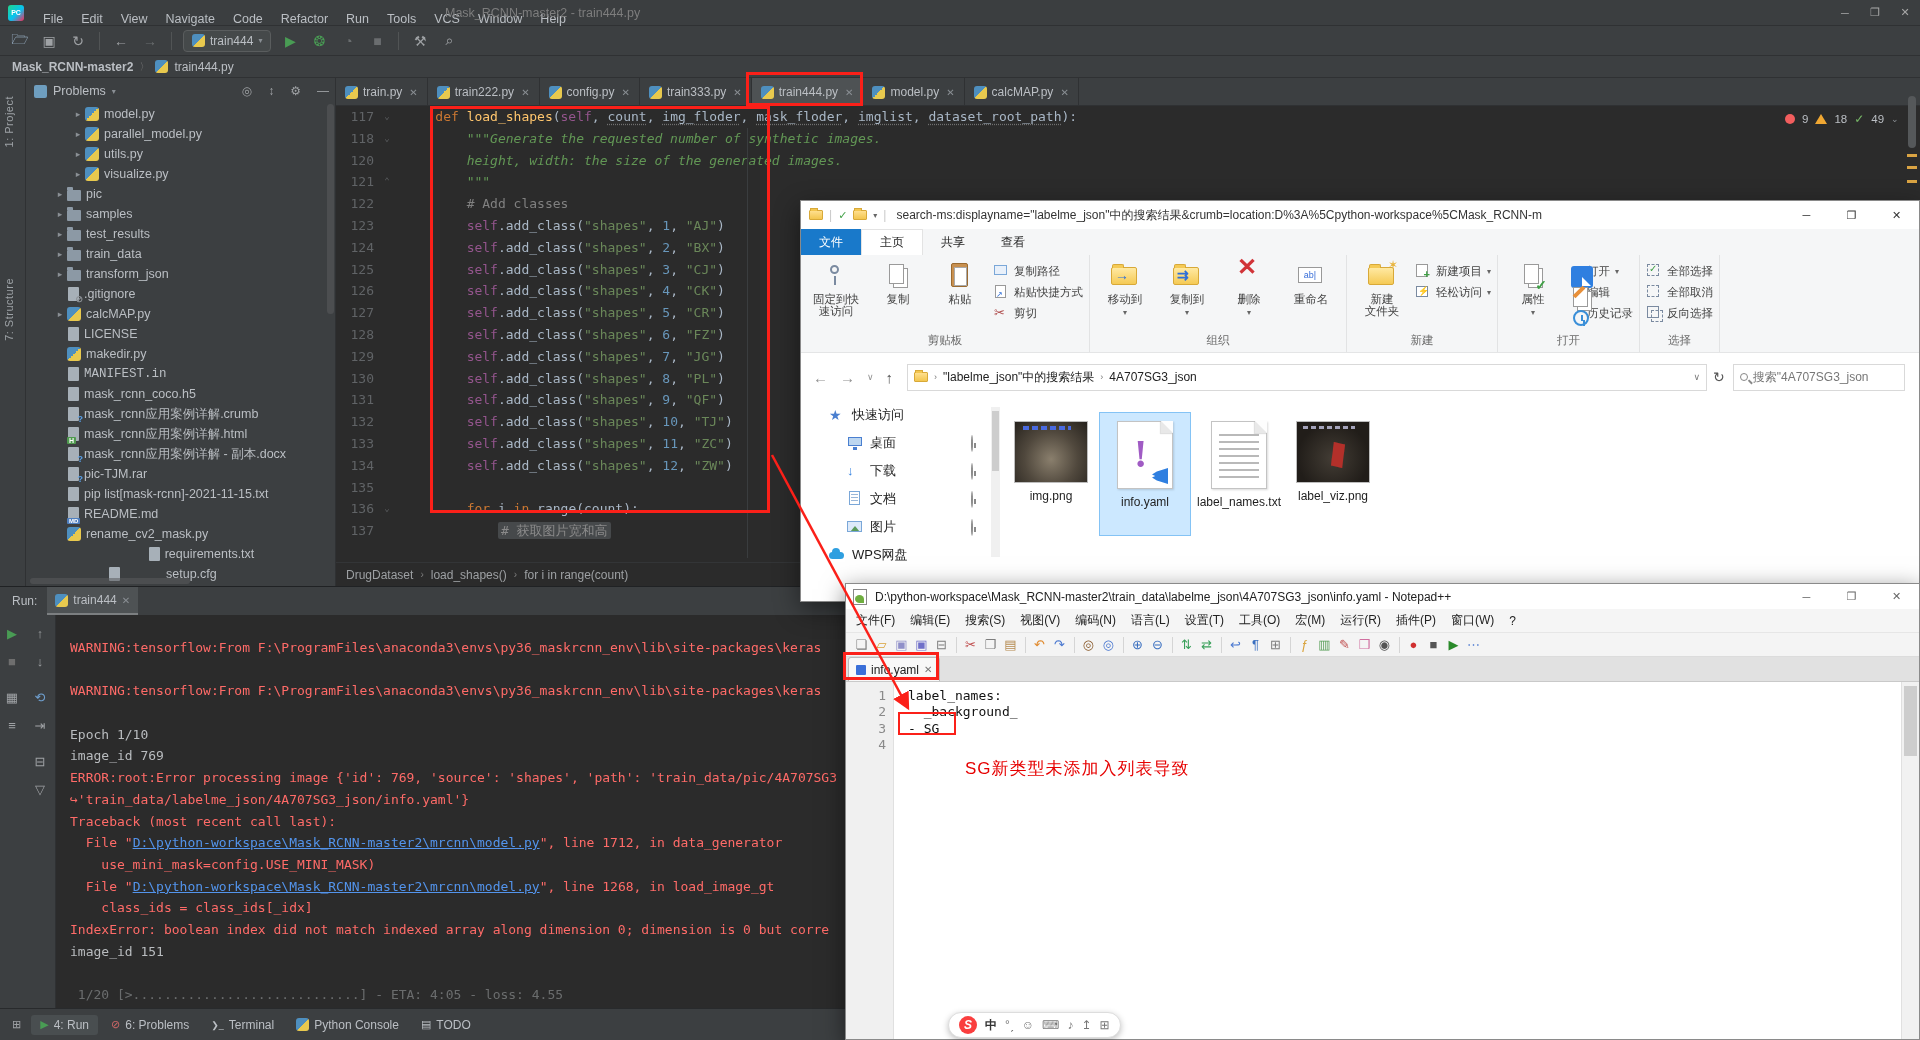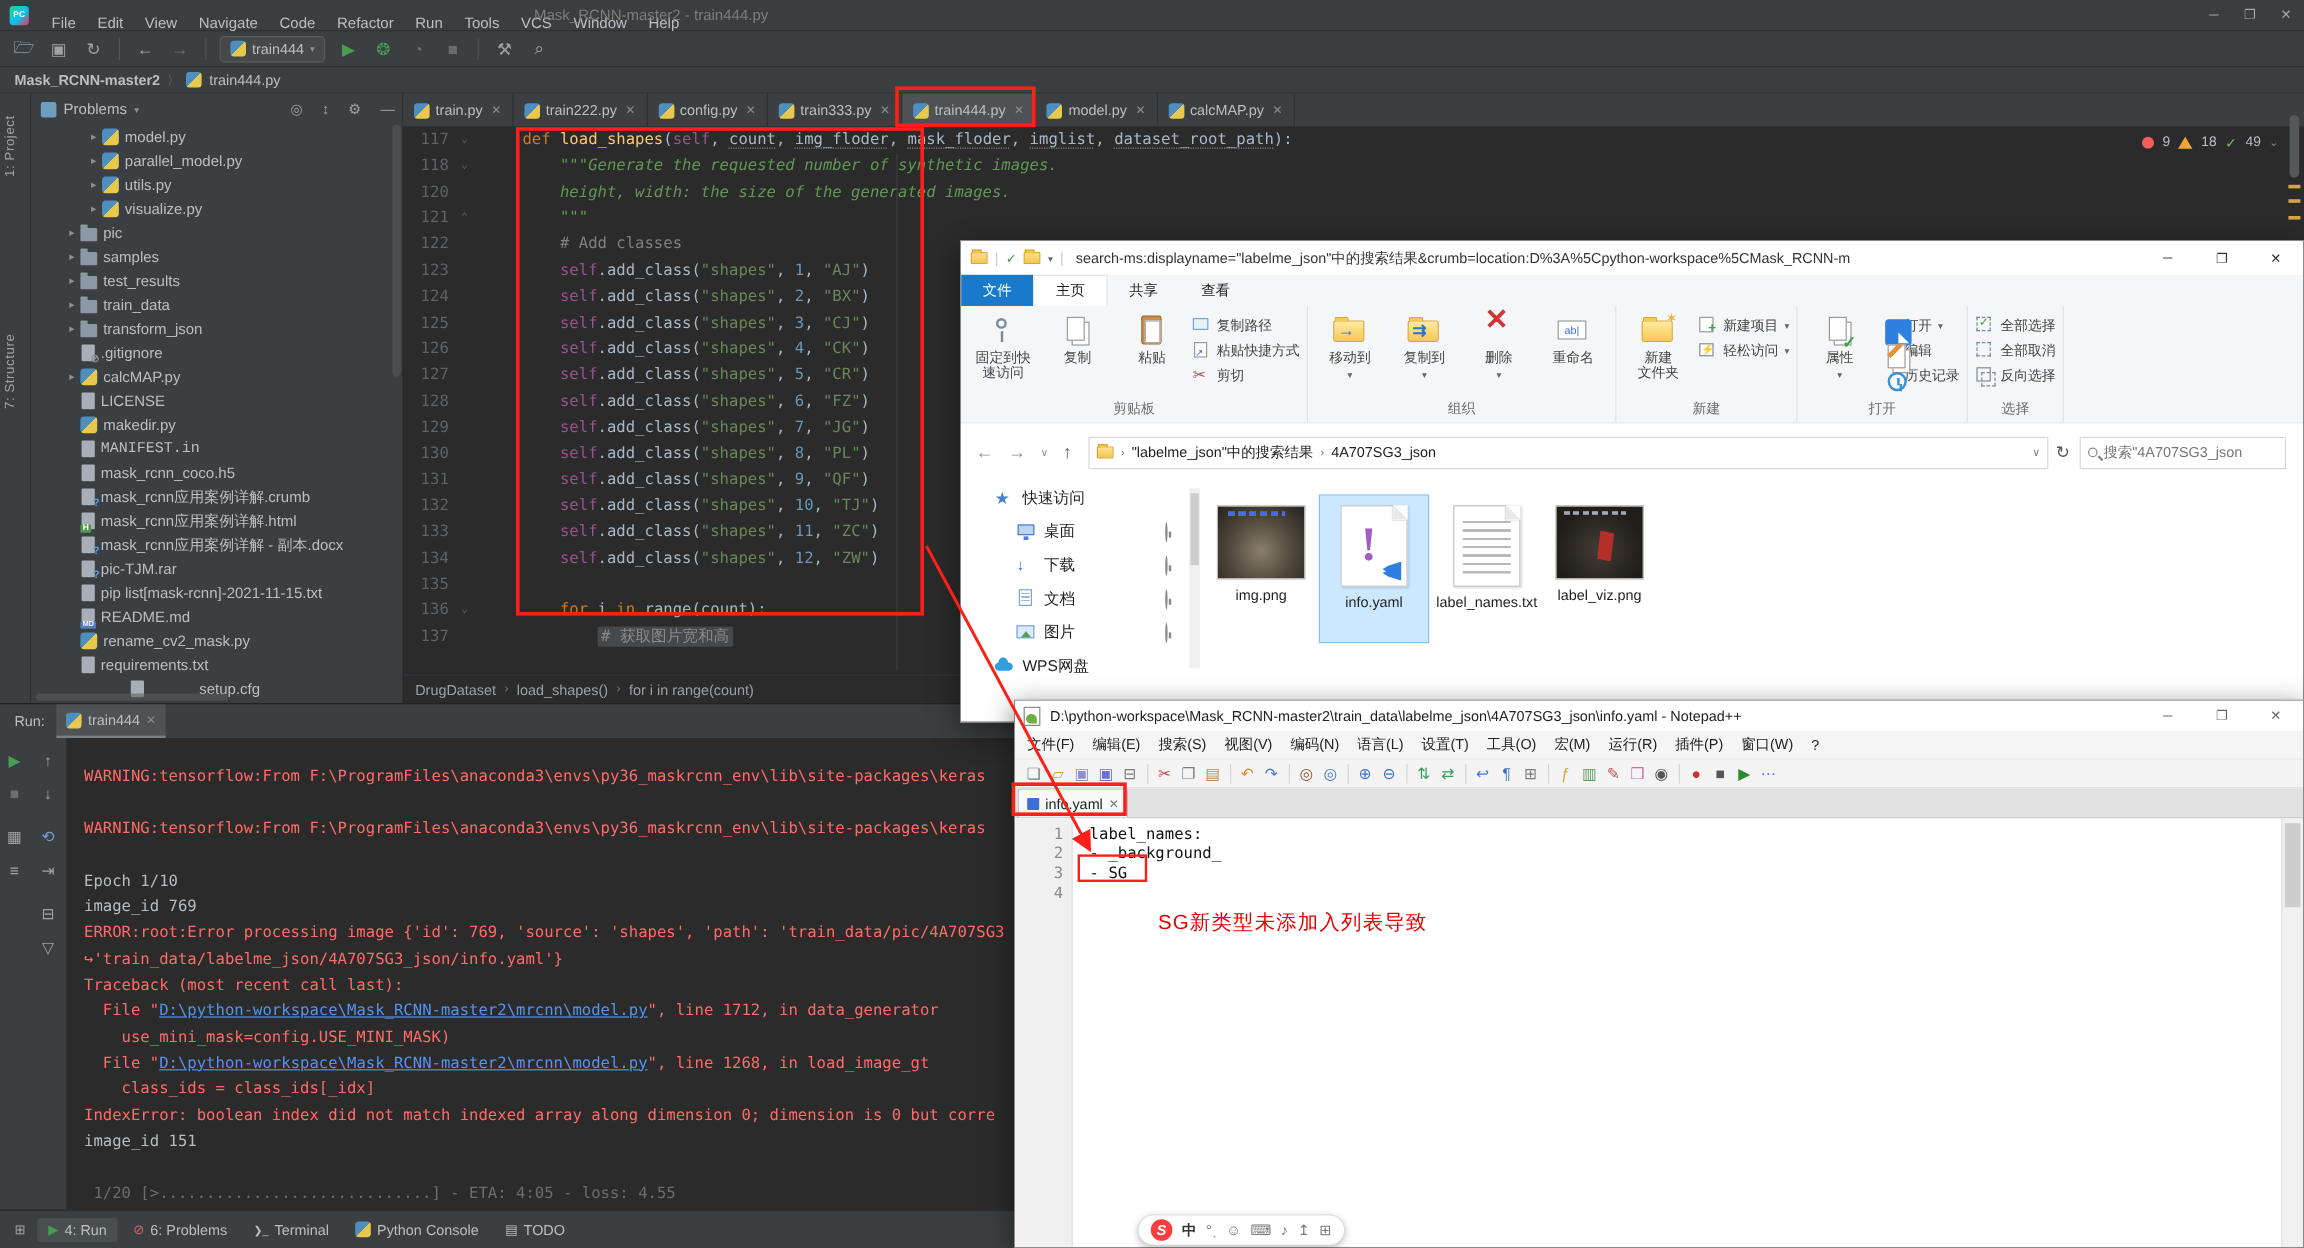--- a/index.html
+++ b/index.html
@@ -450,21 +450,21 @@
           <span class="tico page">
             <span class="bb" style="background: rgb(79, 127, 191); font-size: 6px;">MD</span>
           </span>
           <span>README.md</span>
         </div>
         <div class="trow" style="padding-left: 28px;">
           <span class="tchev"></span>
           <span class="tico py"></span>
           <span>rename_cv2_mask.py</span>
         </div>
-        <div class="trow" style="padding-left: 28px;">
+        <div class="trow" style="padding-left: 28px; justify-content: center;">
           <span class="tchev"></span>
           <span class="tico page">
             <span class="tlines"></span>
           </span>
           <span>requirements.txt</span>
         </div>
         <div class="trow" style="padding-left: 28px; gap: 41px;">
           <span class="tchev"></span>
           <span class="tico page">
             <span class="tlines"></span>

